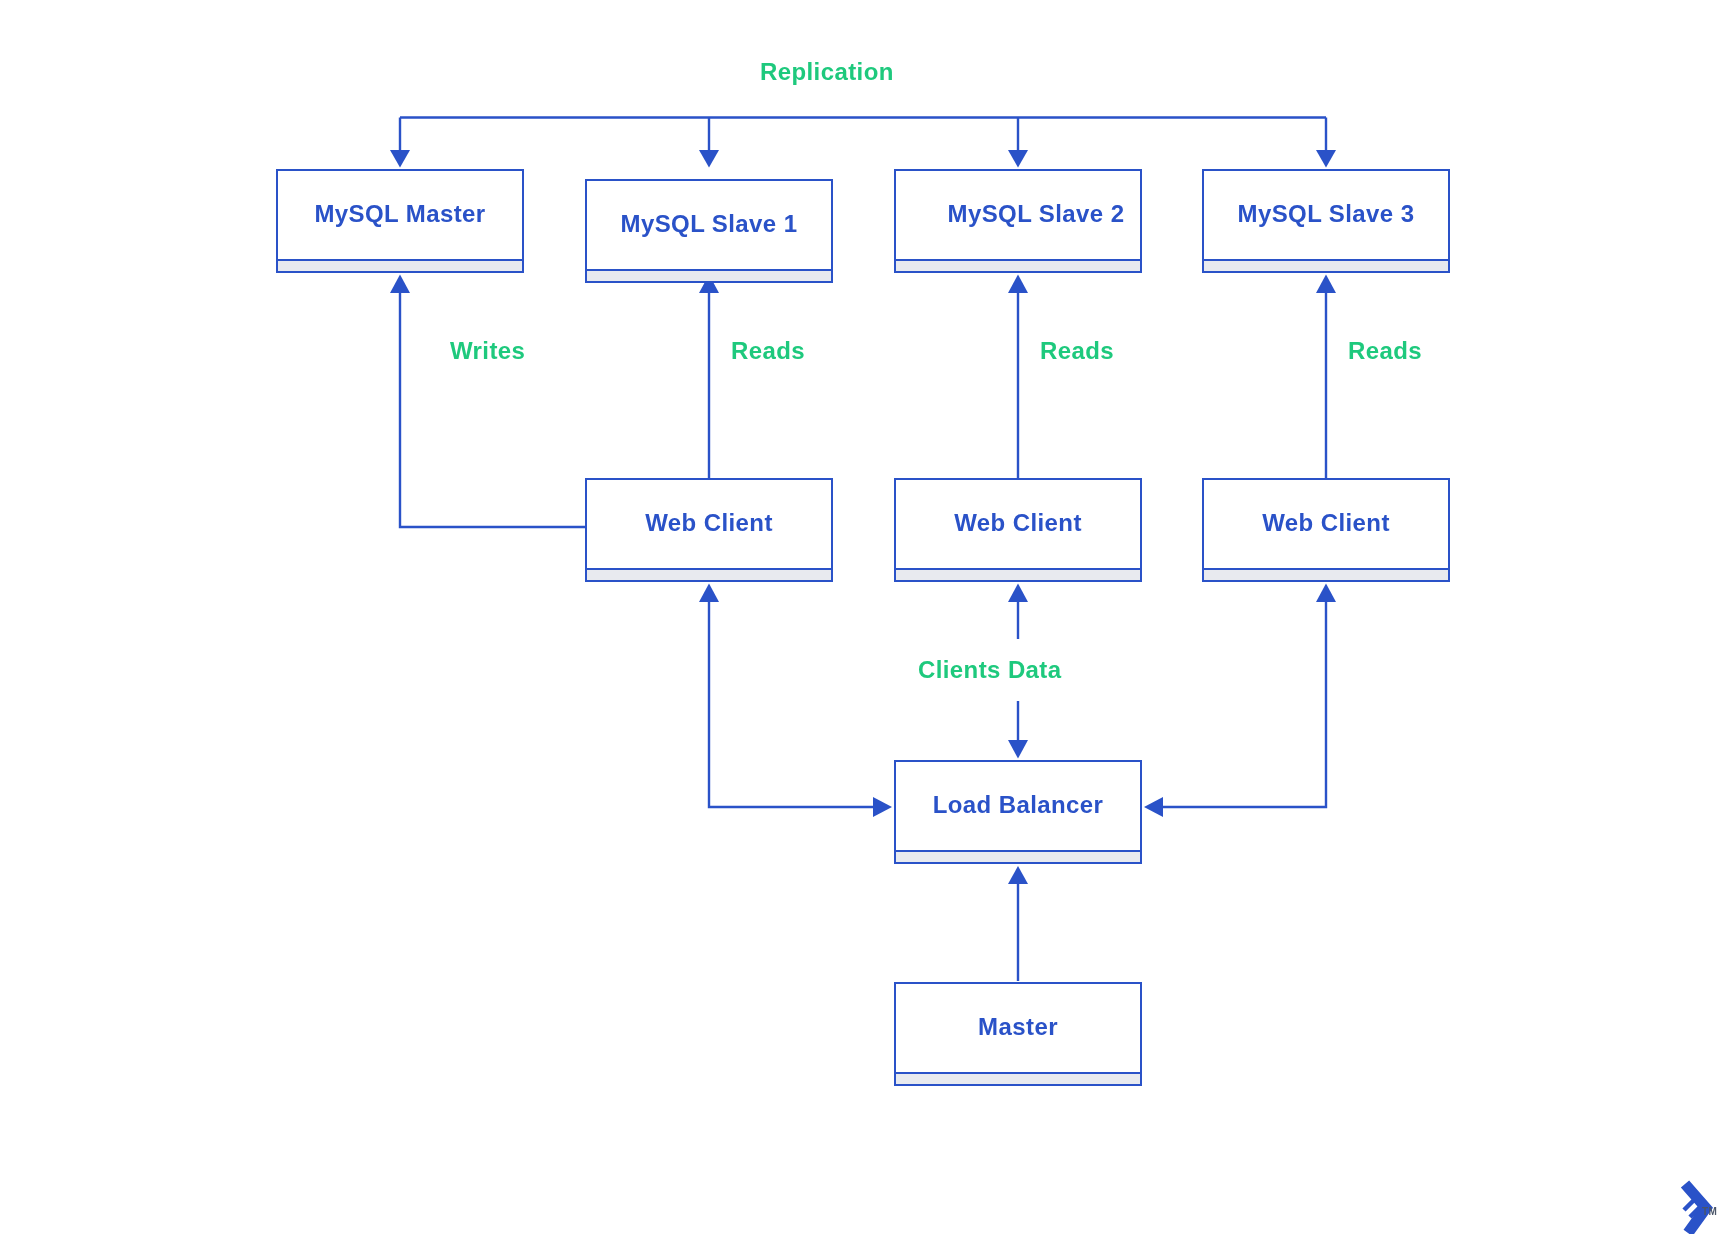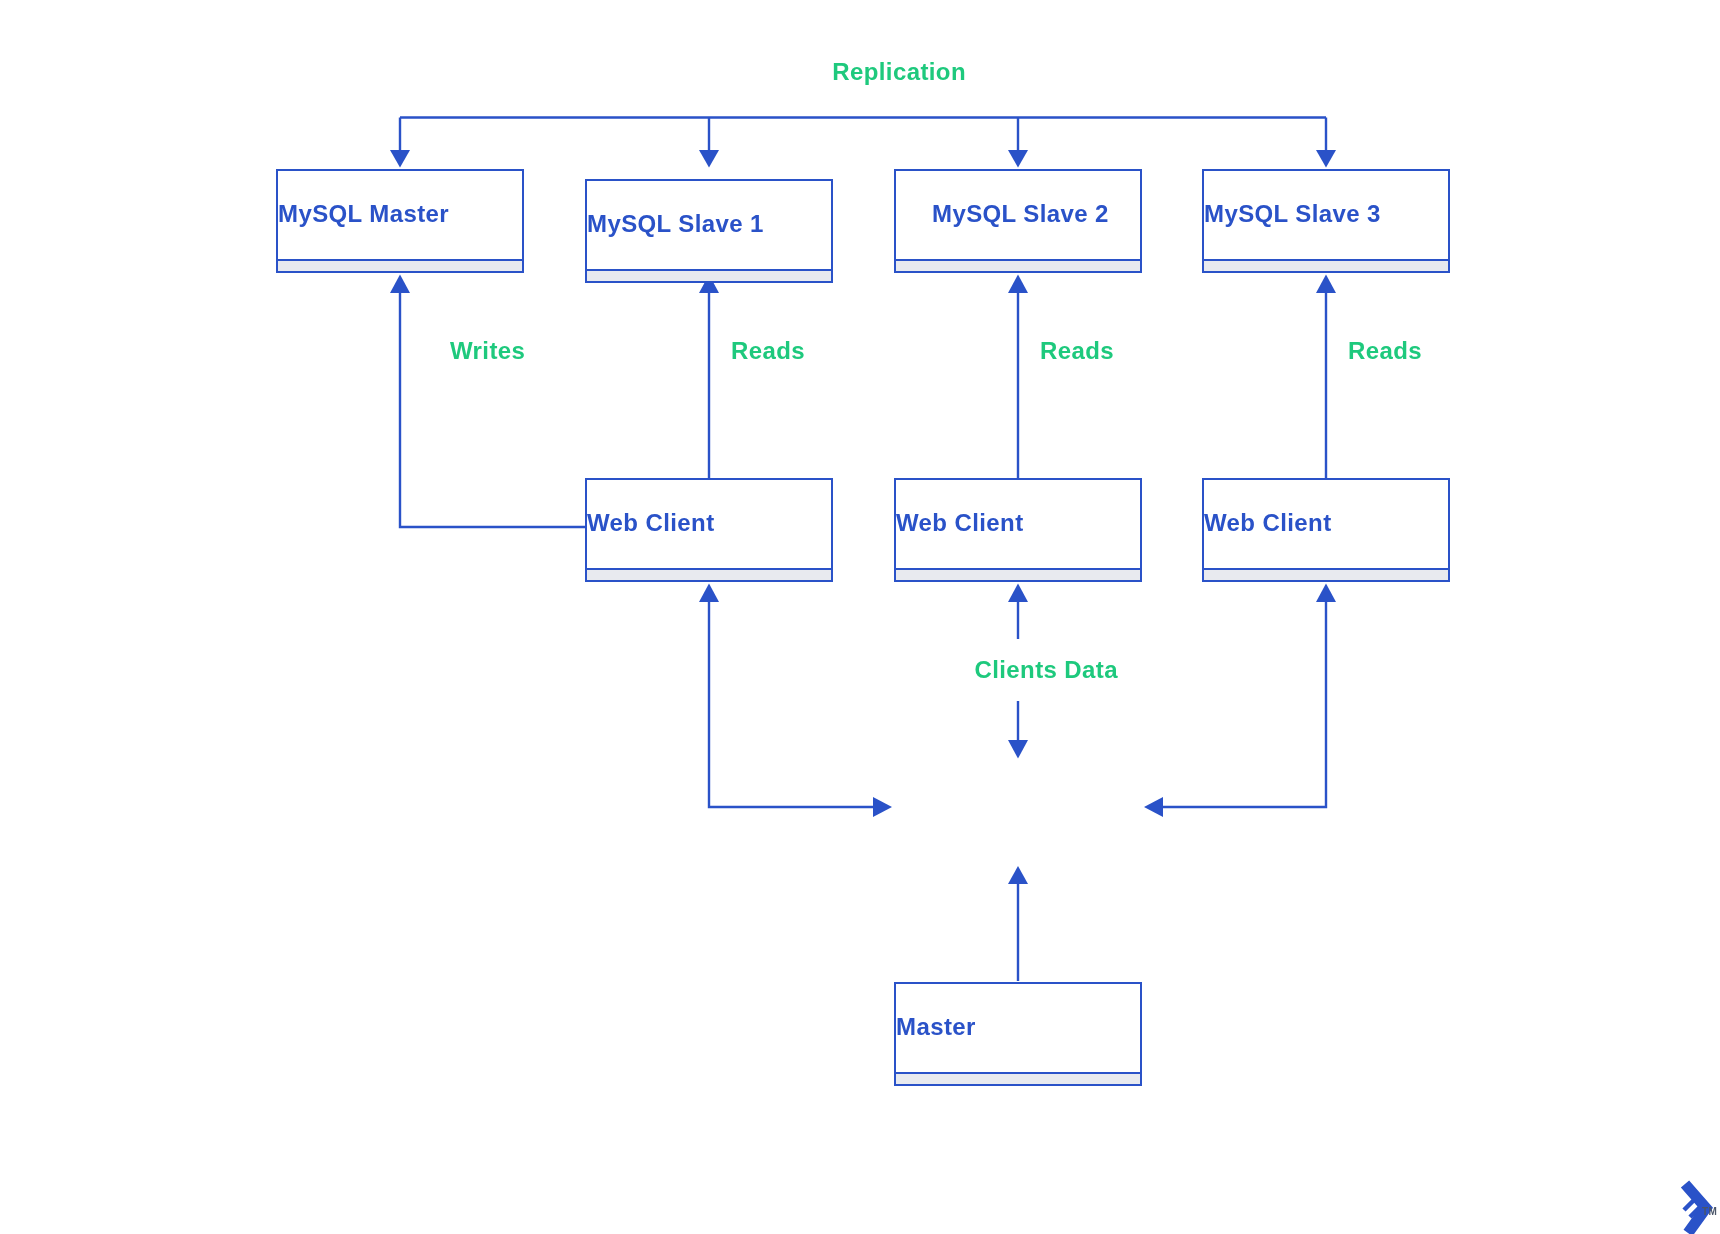--- a/index.html
+++ b/index.html
@@ -9,35 +9,35 @@
   }
   html,body{margin:0;padding:0;background:#fff;}
   #canvas{
     position:relative;width:1720px;height:1234px;background:#ffffff;
     font-family:"Liberation Sans",sans-serif;overflow:hidden;
   }
   #connector-layer{position:absolute;left:0;top:0;width:1720px;height:1234px;}
   .node{
     position:absolute;width:248px;height:104px;box-sizing:border-box;
     background:#ffffff;border:2.4px solid var(--blue);
-    display:flex;align-items:center;justify-content:flex-start;
+    display:flex;align-items:center;justify-content:center;
     padding-bottom:14px;
   }
   .node-label{
     color:var(--blue);font-size:24px;font-weight:bold;letter-spacing:.4px;white-space:nowrap;
   }
   .node-band{
     position:absolute;left:0;right:0;bottom:0;height:10px;
     background:var(--band);border-top:2.4px solid var(--blue);
   }
   .edge-label{
     position:absolute;color:var(--green);font-size:24px;font-weight:bold;
     letter-spacing:.4px;white-space:nowrap;
   }
-  .edge-label.centered{text-align:right;}
+  .edge-label.centered{text-align:left;}
   #logo{position:absolute;left:1664px;top:1176px;width:56px;height:58px;}
   #logo-tm{
     position:absolute;left:1702px;top:1182px;font-size:10px;font-weight:bold;
     color:#4a5568;letter-spacing:.5px;margin-top:24px;
   }
 </style>
 </head>
 <body>
 
 <div id="canvas">
@@ -105,20 +105,24 @@
   </div>
   <div class="node" style="left:894px;top:478px;">
     <span class="node-label">Web Client</span>
     <div class="node-band"></div>
   </div>
   <div class="node" style="left:1202px;top:478px;">
     <span class="node-label">Web Client</span>
     <div class="node-band"></div>
   </div>
 
+  <div class="node" style="left:894px;top:760px;">
+    <span class="node-label">Load Balancer</span>
+    <div class="node-band"></div>
+  </div>
   <div class="node" style="left:894px;top:982px;">
     <span class="node-label">Master</span>
     <div class="node-band"></div>
   </div>
 
   <div class="edge-label centered" style="left:760px;top:58px;width:206px;">Replication</div>
   <div class="edge-label" style="left:423px;top:337px;margin-left:27px;">Writes</div>
   <div class="edge-label" style="left:731px;top:337px;">Reads</div>
   <div class="edge-label" style="left:1040px;top:337px;">Reads</div>
   <div class="edge-label" style="left:1348px;top:337px;">Reads</div>

